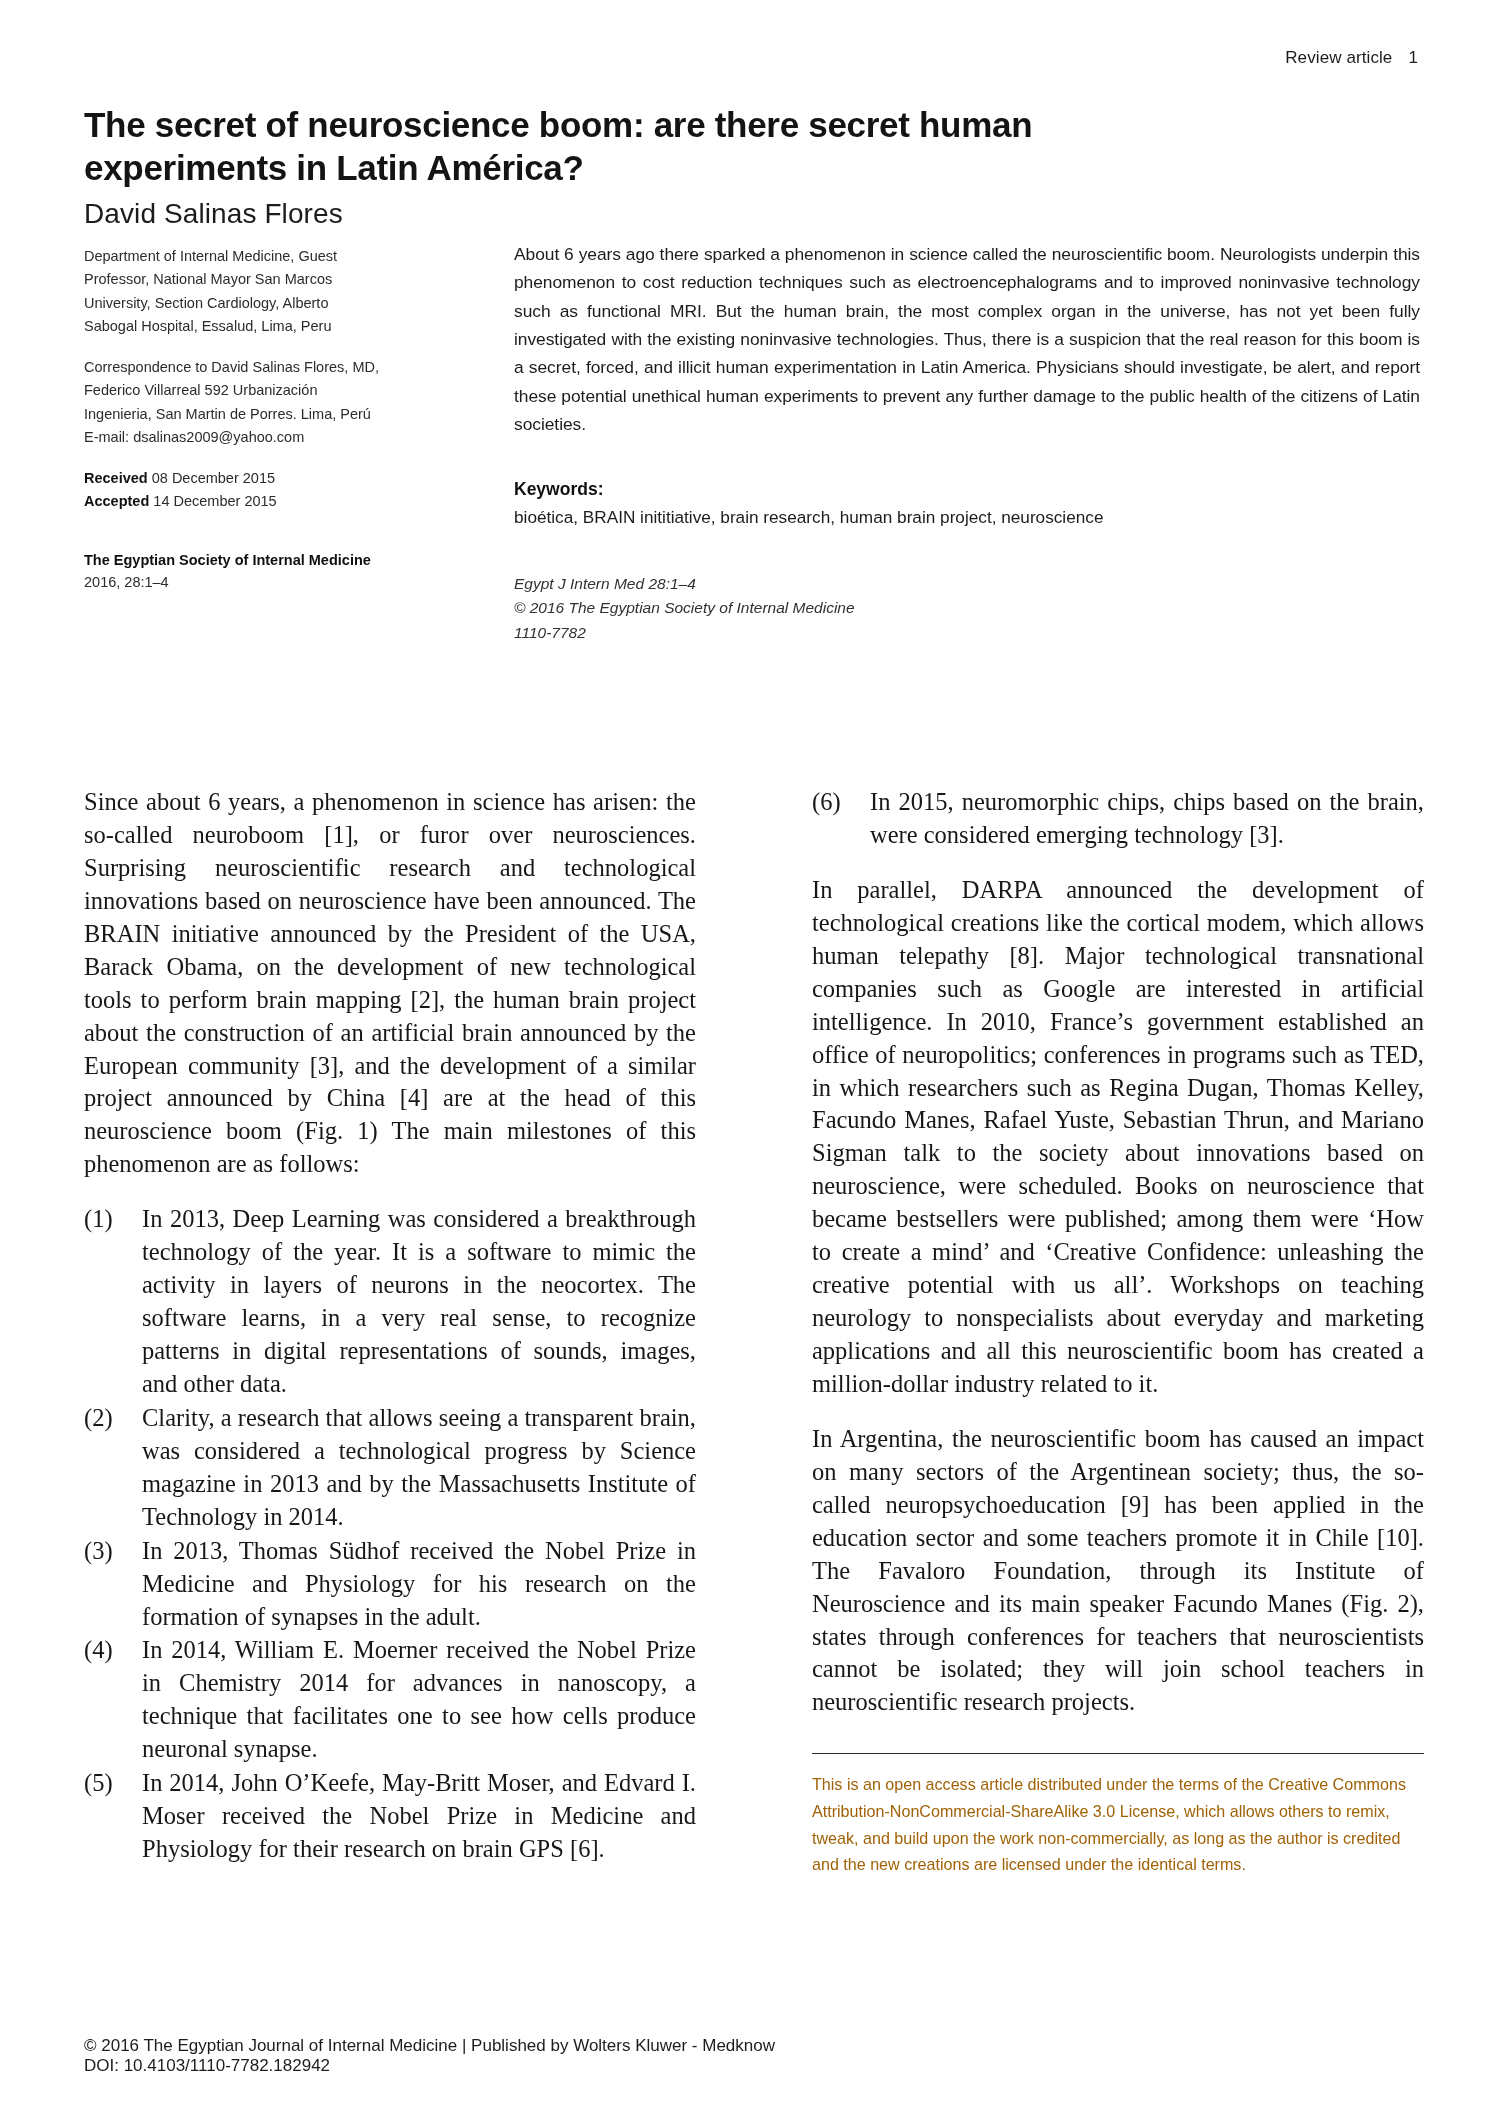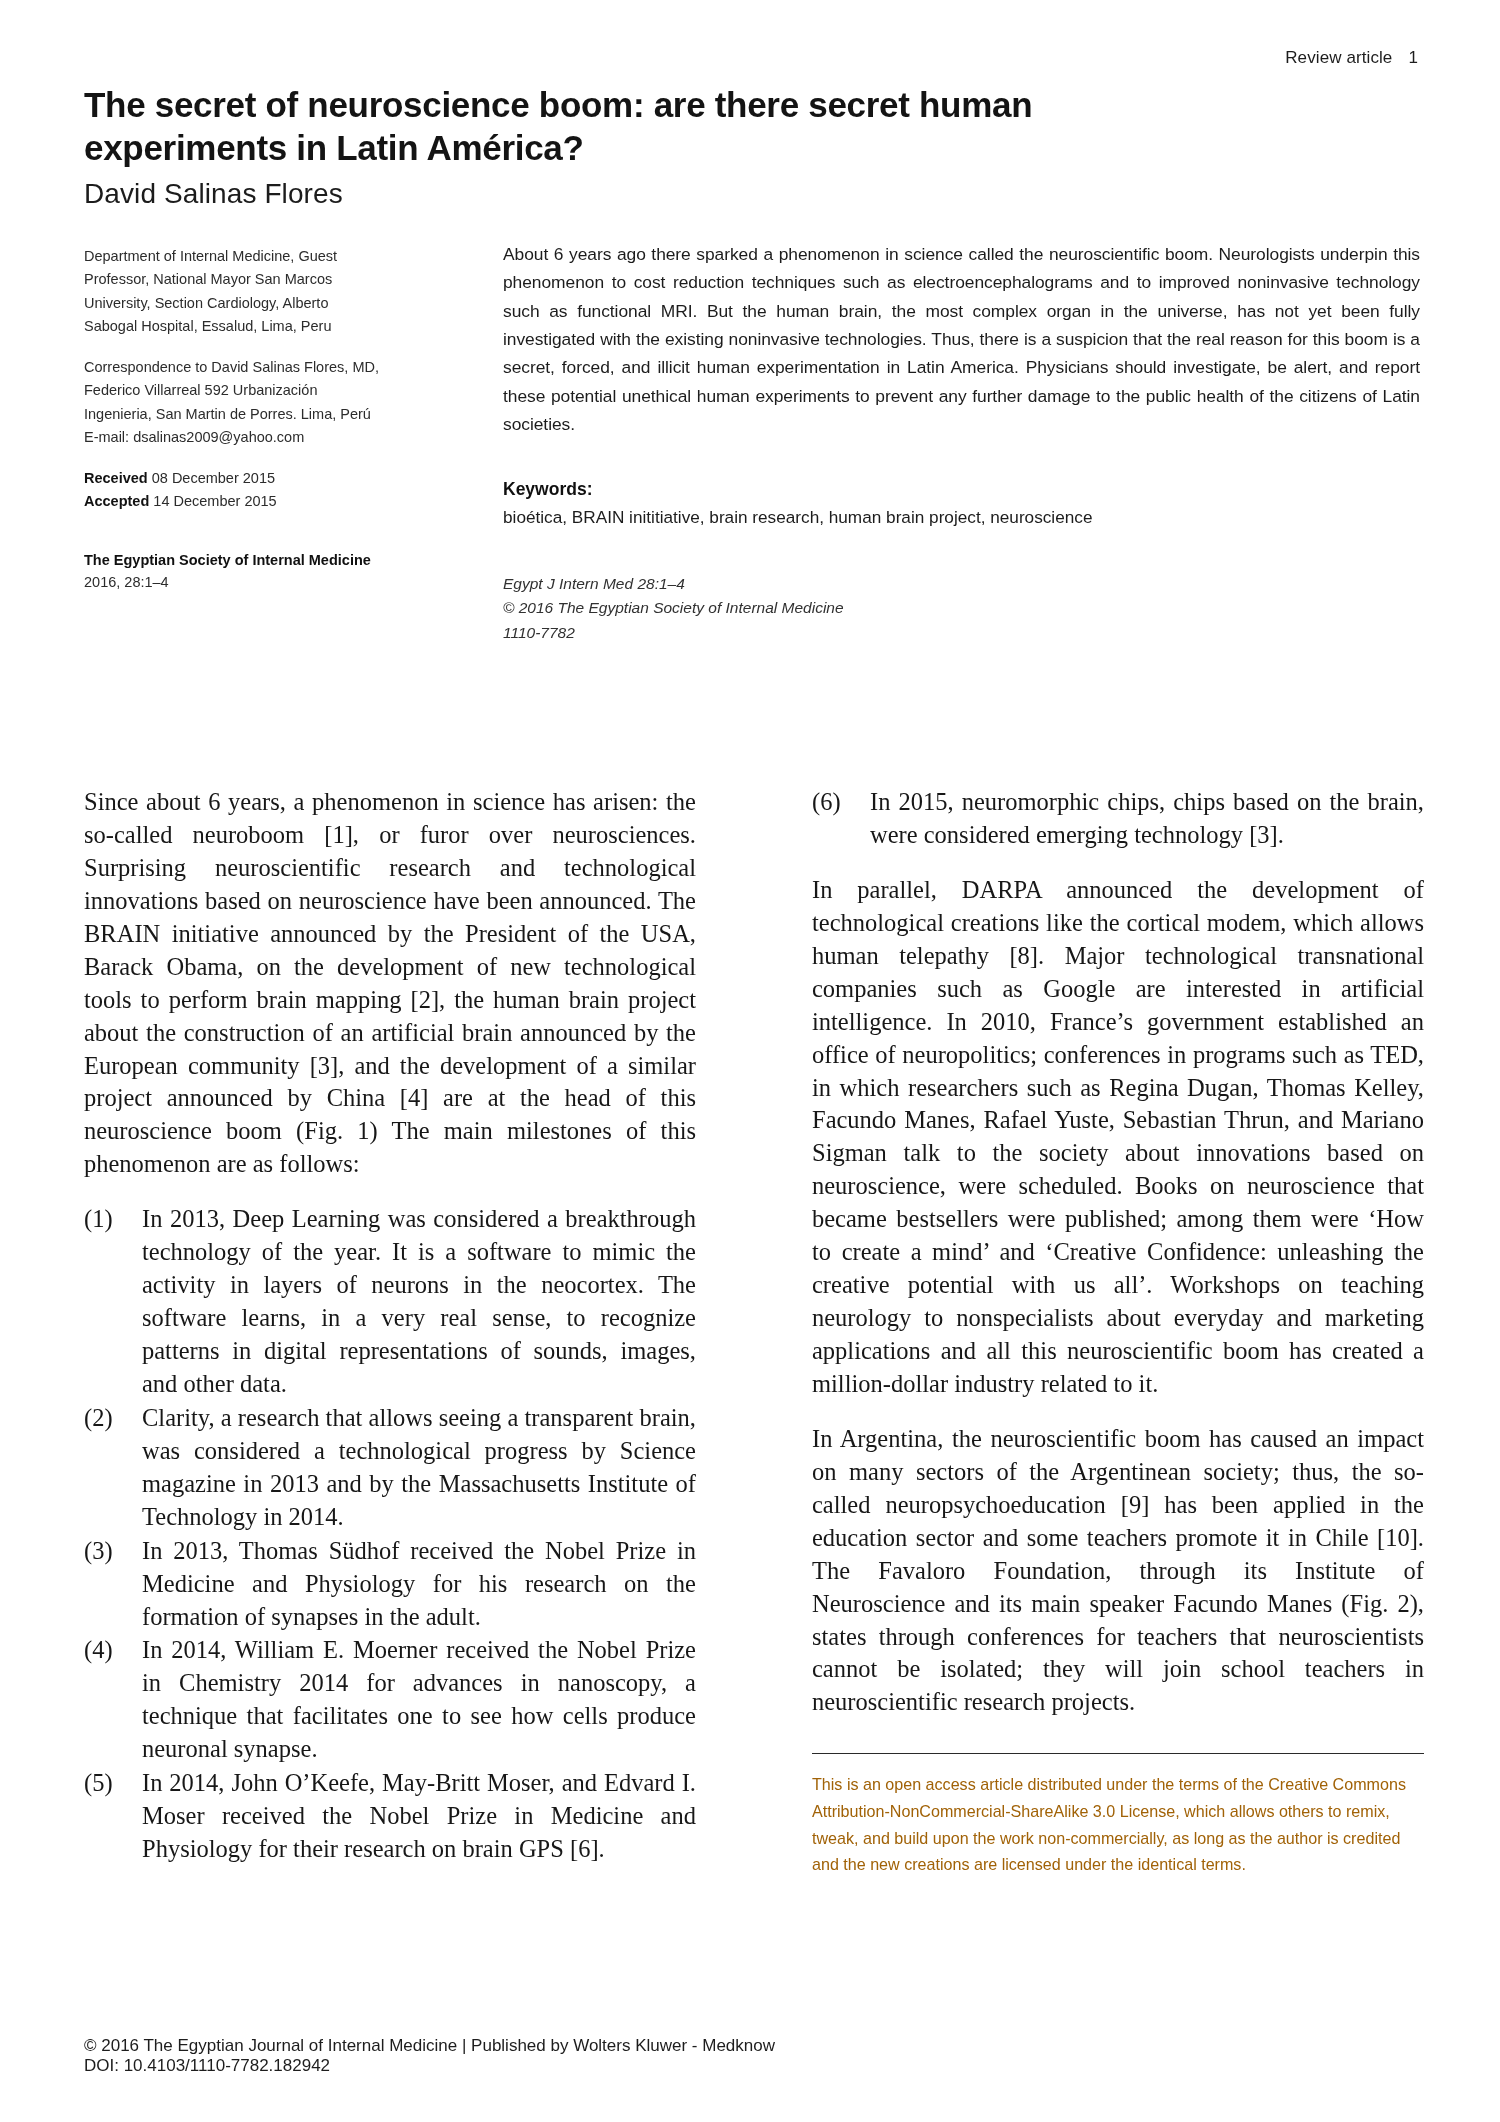--- a/index.html
+++ b/index.html
@@ -36,21 +36,21 @@
     align-items: baseline;
     gap: 16px;
   }
   .running-head .label { font-size: 17px; }
   .running-head .pageno { font-size: 17px; }
 
   
   .title-block {
     position: absolute;
     left: 84px;
-    top: 84px;
+    top: 104px;
     width: 1160px;
   }
   .article-title {
     font-size: 35px;
     line-height: 1.22;
     font-weight: bold;
     letter-spacing: -0.3px;
     color: #141414;
     margin: 0;
   }
@@ -62,21 +62,21 @@
     letter-spacing: 0.1px;
   }
 
   
   .header-cols {
     position: absolute;
     left: 84px;
     top: 240px;
     width: 1336px;
     display: flex;
-    gap: 0;
+    gap: 11px;
   }
   .meta-col {
     width: 300px;
     flex: 0 0 300px;
     font-size: 14.5px;
     line-height: 1.62;
     color: #2c2c2c;
     padding-top: 5px;
   }
   .meta-block { margin-bottom: 17px; }

